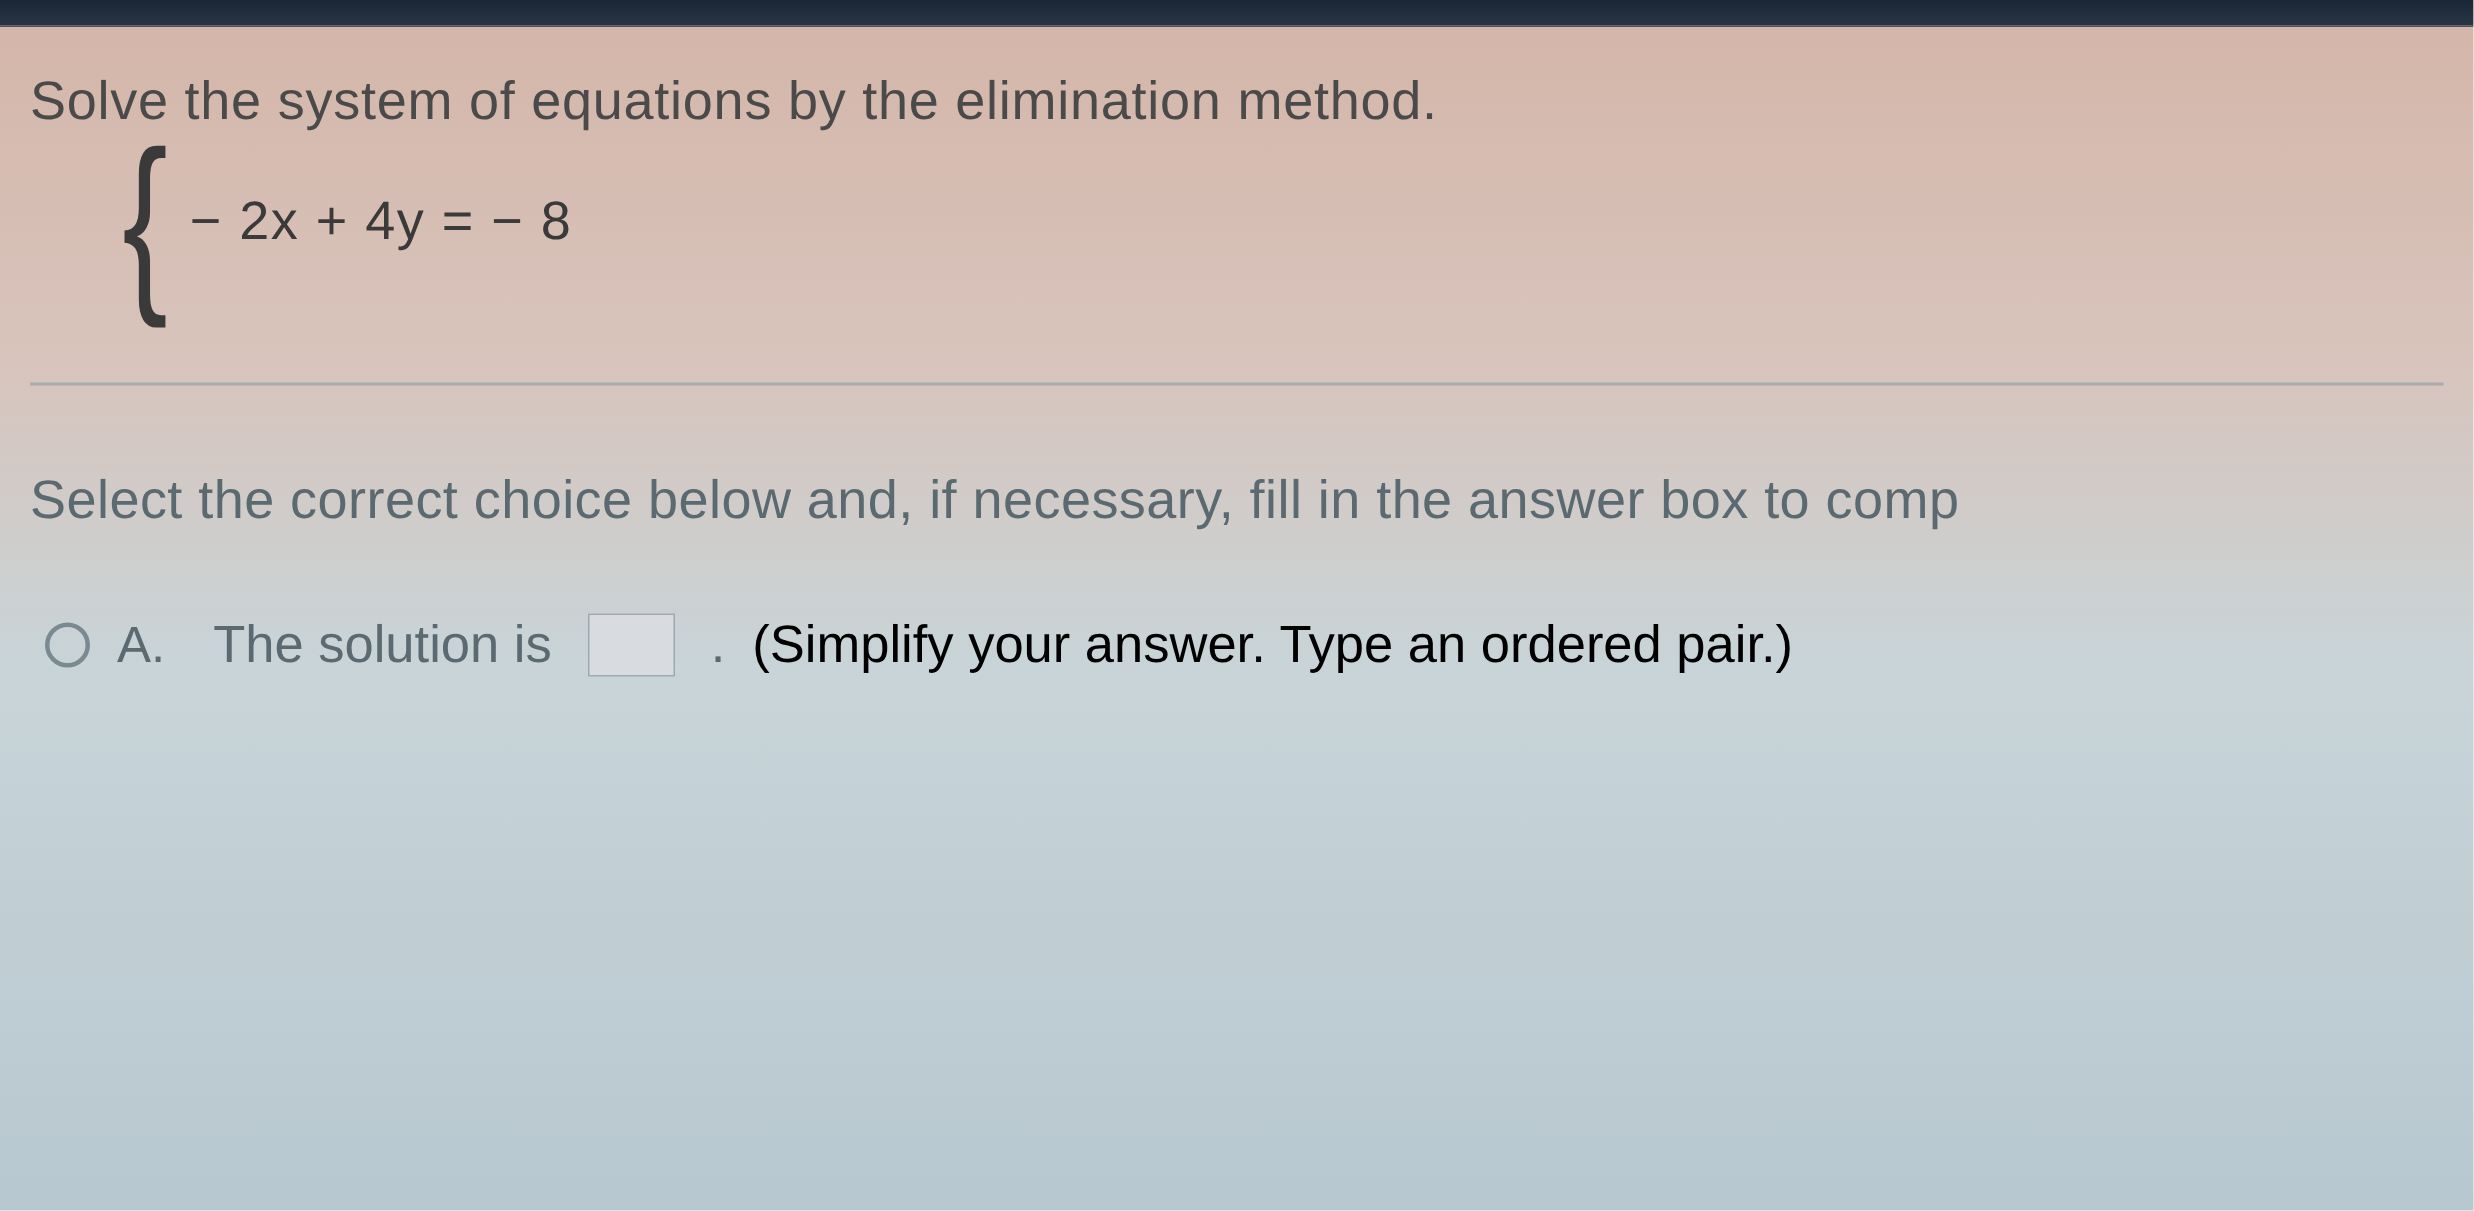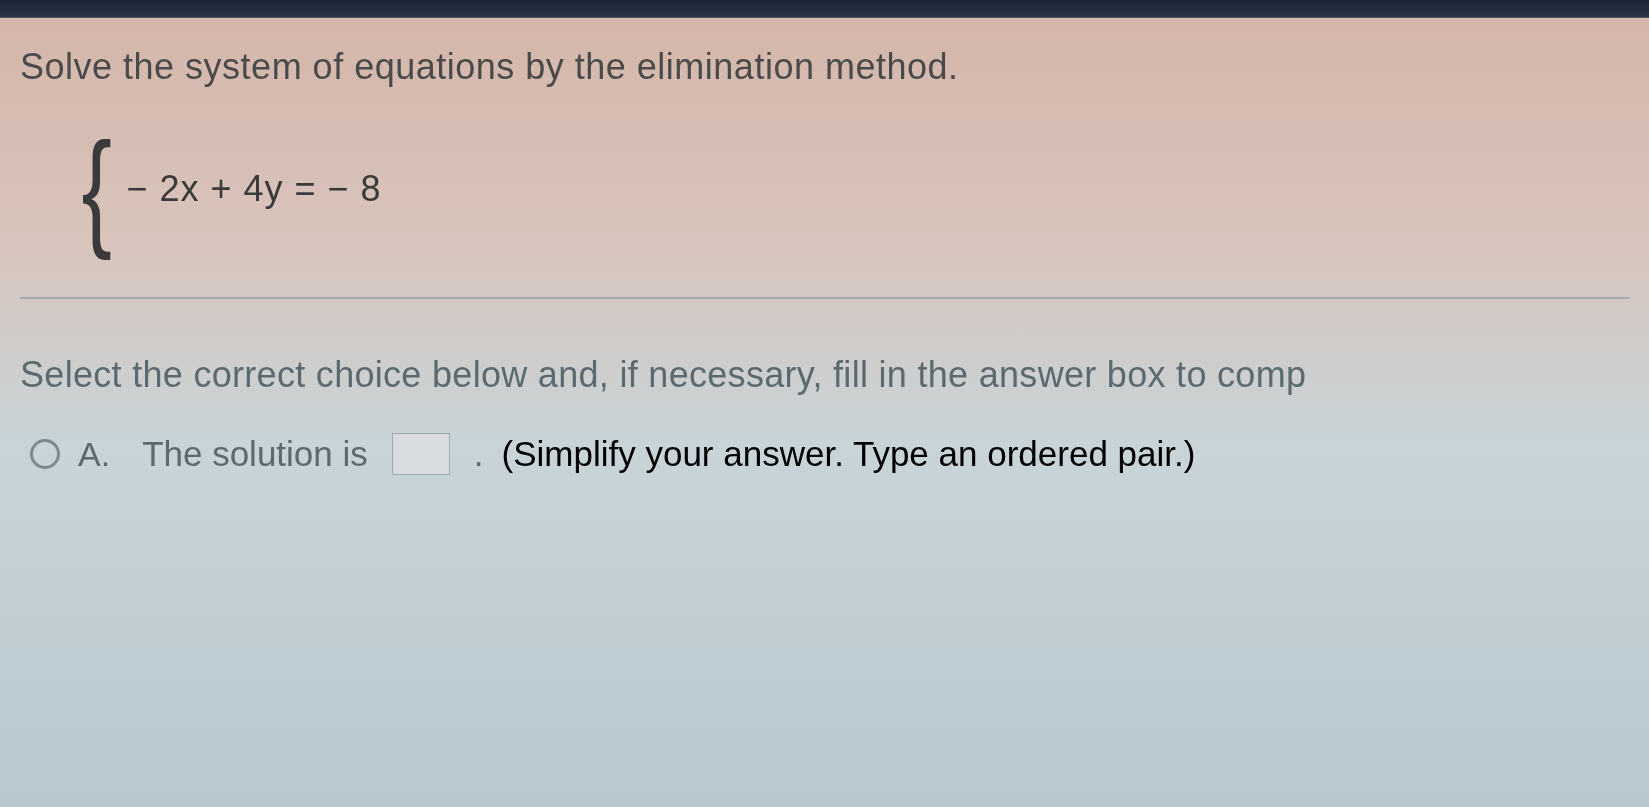--- a/index.html
+++ b/index.html
@@ -24,21 +24,20 @@
     }
     
     .content {
       padding: 28px 20px 0 20px;
     }
     
     .question-text {
       font-size: 36px;
       color: #4a4a4a;
       font-weight: 400;
-      margin-bottom: 42px;
       letter-spacing: 0.5px;
     }
     
     .equation-system {
       display: flex;
       align-items: center;
       margin-left: 55px;
       margin-bottom: 50px;
     }
     
@@ -68,21 +67,21 @@
       border: none;
       border-top: 2px solid #8a9aa0;
       margin: 30px 0 55px 0;
       opacity: 0.6;
     }
     
     .instruction-text {
       font-size: 36px;
       color: #5a6a70;
       font-weight: 400;
-      margin-bottom: 37px;
+      margin-bottom: 55px;
       letter-spacing: 0.3px;
     }
     
     .choice-row {
       display: flex;
       align-items: center;
       gap: 18px;
       margin-left: 10px;
     }
     

